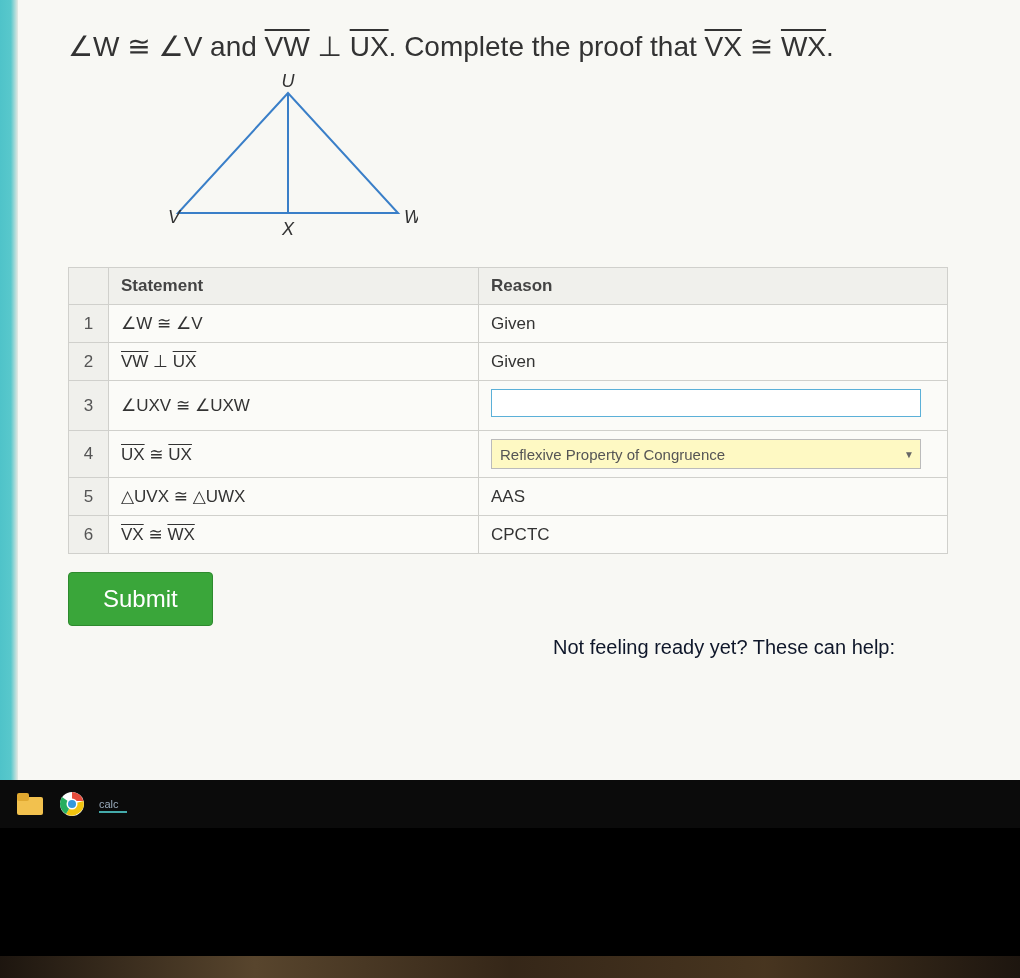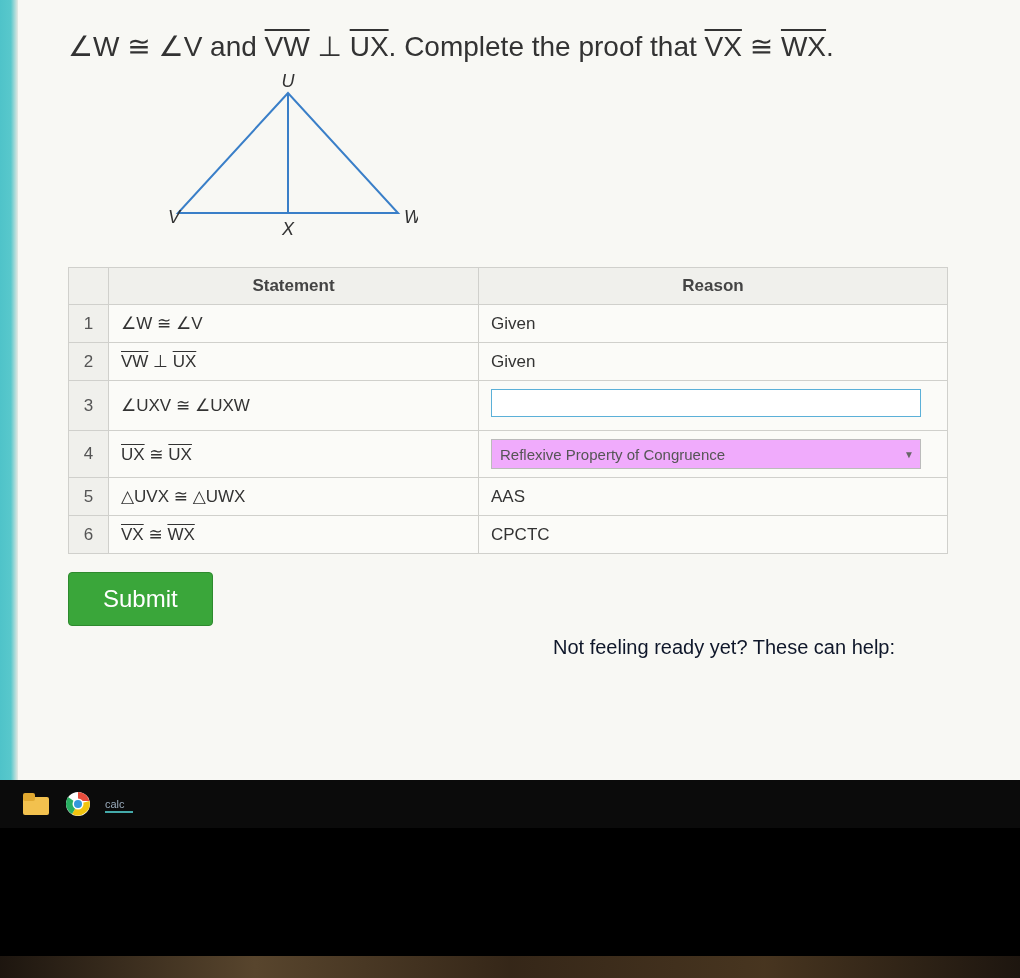--- a/index.html
+++ b/index.html
@@ -44,21 +44,20 @@
     border: 1px solid #d0d0cc;
     padding: 8px 12px;
     text-align: left;
     vertical-align: middle;
     background: #fbfbf8;
   }
   table.proof th {
     background: #f0f0ec;
     font-weight: bold;
     color: #444;
-    text-align: center;
   }
   table.proof td.num {
     width: 40px;
     text-align: center;
     background: #f0f0ec;
     color: #555;
   }
   table.proof td.stmt { width: 370px; }
   .reason-input {
     display: inline-block;
@@ -67,21 +66,21 @@
     border: 1px solid #5bb0d8;
     background: #fff;
   }
   .reason-select {
     display: flex;
     align-items: center;
     justify-content: space-between;
     width: 430px;
     height: 30px;
     border: 1px solid #bbb;
-    background: #f0abfc;
+    background: #fef9c3;
     padding: 0 6px 0 8px;
     font-size: 15px;
     color: #555;
   }
   .caret {
     font-size: 10px;
     color: #666;
   }
   .submit-btn {
     display: inline-block;
@@ -110,21 +109,21 @@
     margin-top: 4px;
   }
   
   .taskbar {
     position: absolute;
     left: 0; bottom: 150px; right: 0;
     height: 48px;
     background: #0b0b0b;
     display: flex;
     align-items: center;
-    padding-left: 20px;
+    padding-left: 14px;
     gap: 10px;
   }
   .taskbar .icon { width: 32px; height: 32px; display:flex;align-items:center;justify-content:center; }
   .black-band {
     position:absolute; left:0; right:0; bottom:0; height:150px;
     background:#000;
   }
   .black-band .shine {
     position:absolute; left:0; right:0; bottom:0; height:22px;
     background: linear-gradient(90deg,#3a2b1e,#b08a5a,#6a4d30,#8f6a3f,#3a2b1e);

